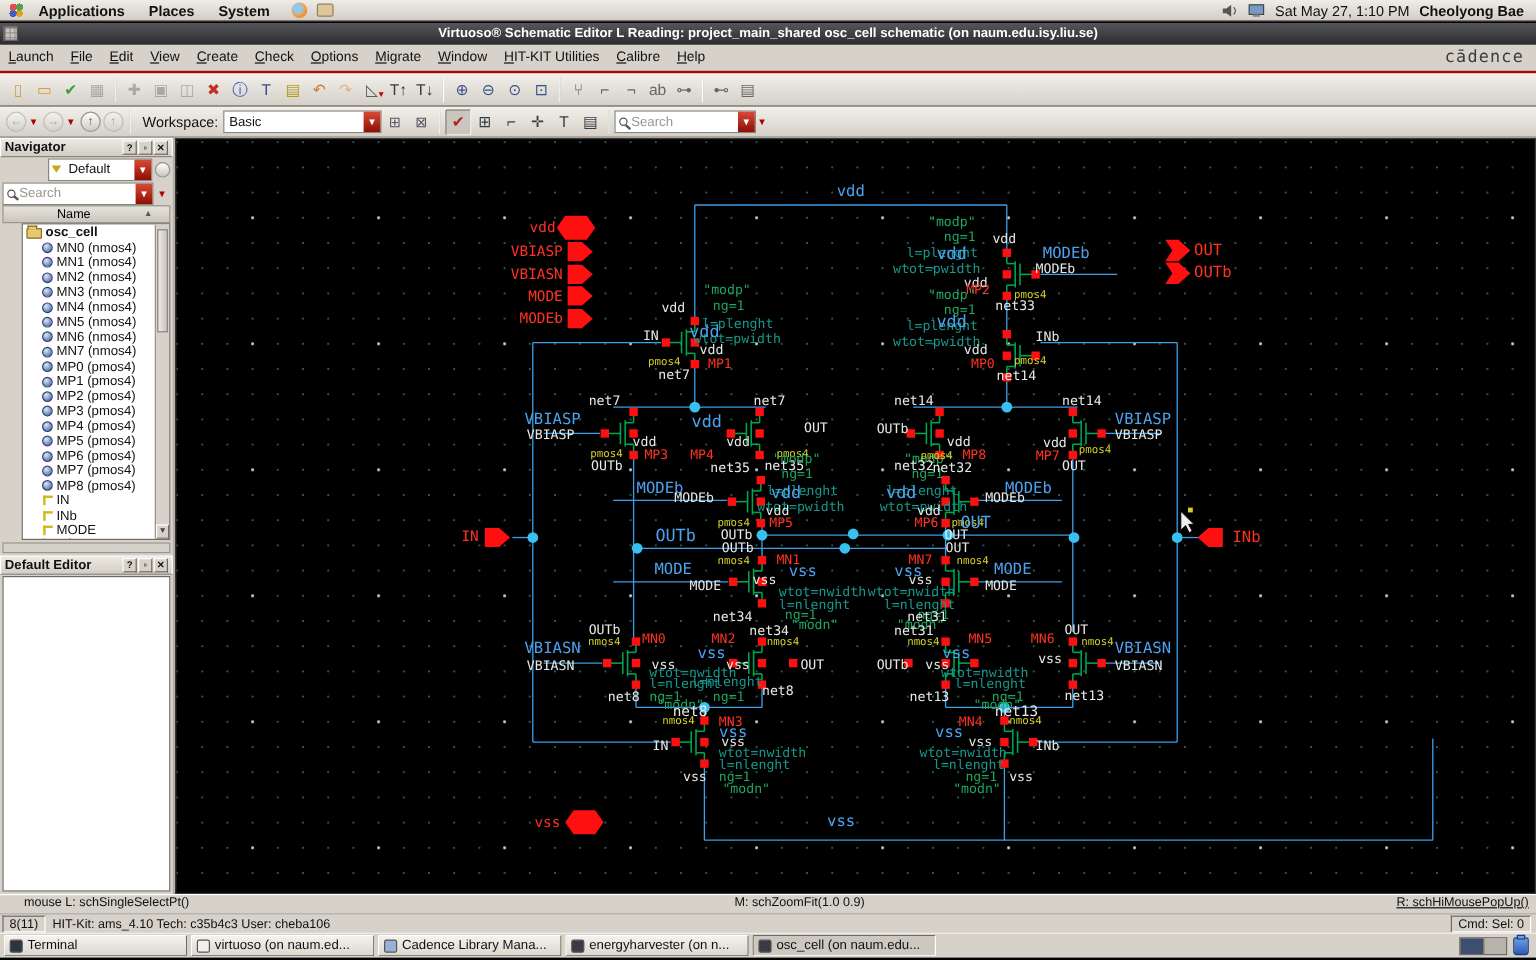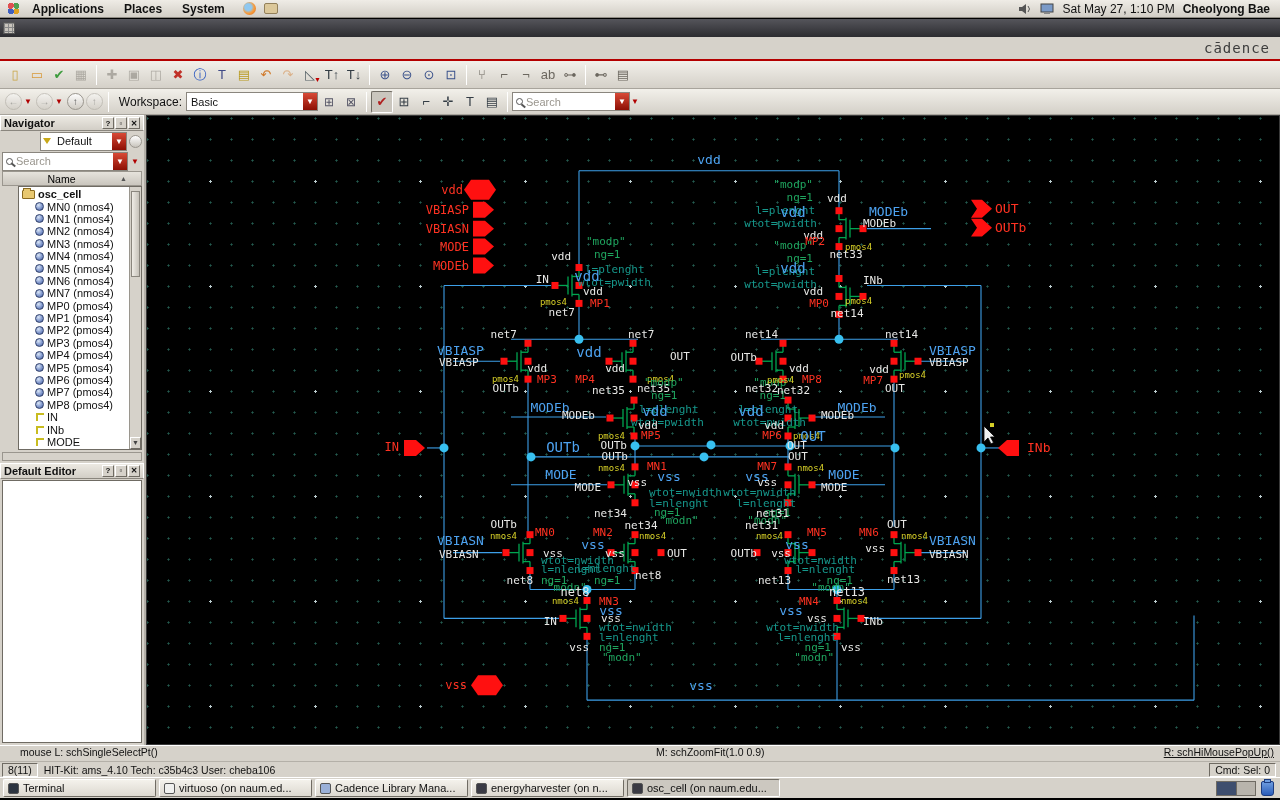--- a/index.html
+++ b/index.html
@@ -116,21 +116,21 @@
       radial-gradient(circle, rgba(38,96,84,.95) .9px, transparent 1.2px);
     background-size:105px 105px, 21px 21px;
     background-position:11px 13px, 11px 13px;
     border:1px solid #3a3a3a; }
   #schsvg { position:absolute; inset:0; }
   #schsvg text { font-family:"DejaVu Sans Mono", monospace; }
 
   
   #status1 { height:16px; background:#d6d2ca; display:flex; align-items:flex-start;
     font-size:10.5px; color:#111; border-top:1px solid #fff;padding-left:14px; }
-  #status1 .mid { position:absolute; left:656px; }
+  #status1 .mid { position:absolute; left:612px; }
   #status1 .right { margin-left:auto; padding-right:6px;text-decoration:underline; }
   #status2 { height:16px; background:#d6d2ca; display:flex; align-items:center;
     font-size:10.5px; color:#111; gap:6px; border-top:1px solid #b4b0a8; }
   .stat-box { height:14px; display:flex; align-items:center; padding:0 5px;
     border:1px solid; border-color:#6f6b63 #fff #fff #6f6b63; }
   #status2 .cmd { margin-left:auto; margin-right:4px; }
 
   
   #taskbar { height:21px; background:#d6d2ca; display:flex; align-items:center; gap:3px;
     padding:1px 3px; border-top:1px solid #fff; }
@@ -170,23 +170,38 @@
         <rect x="1" y="1" width="12" height="8" fill="#7a9ac8" stroke="#444"></rect>
         <rect x="4" y="9" width="6" height="2" fill="#888"></rect>
       </svg>
     <span id="clock">Sat May 27,  1:10 PM</span>
     <span id="user-name">Cheolyong Bae</span>
   </div>
 </div>
 
 <div id="title-bar">
   <span id="title-icon"></span>
+  <span id="title-text">Virtuoso® Schematic Editor L Reading: project_main_shared osc_cell schematic (on naum.edu.isy.liu.se)</span>
 </div>
 
 <div id="menu-bar">
+  <div id="menus" style="display:flex;">
+      <span class="menu-item">Launch</span>
+      <span class="menu-item">File</span>
+      <span class="menu-item">Edit</span>
+      <span class="menu-item">View</span>
+      <span class="menu-item">Create</span>
+      <span class="menu-item">Check</span>
+      <span class="menu-item">Options</span>
+      <span class="menu-item">Migrate</span>
+      <span class="menu-item">Window</span>
+      <span class="menu-item">HIT-KIT Utilities</span>
+      <span class="menu-item">Calibre</span>
+      <span class="menu-item">Help</span>
+    </div>
   <span id="brand">cādence</span>
 </div>
 
 <div id="toolbar-main" class="toolbar">
     <span class="tb-btn" style="color: rgb(201, 166, 72);">▯</span>
     <span class="tb-btn" style="color: rgb(216, 154, 58);">▭</span>
     <span class="tb-btn" style="color: rgb(61, 156, 61);">✔</span>
     <span class="tb-btn dis" style="color: rgb(107, 103, 95);">▦</span>
     <span class="tb-sep"></span>
     <span class="tb-btn dis" style="color: rgb(107, 103, 95);">✚</span>

